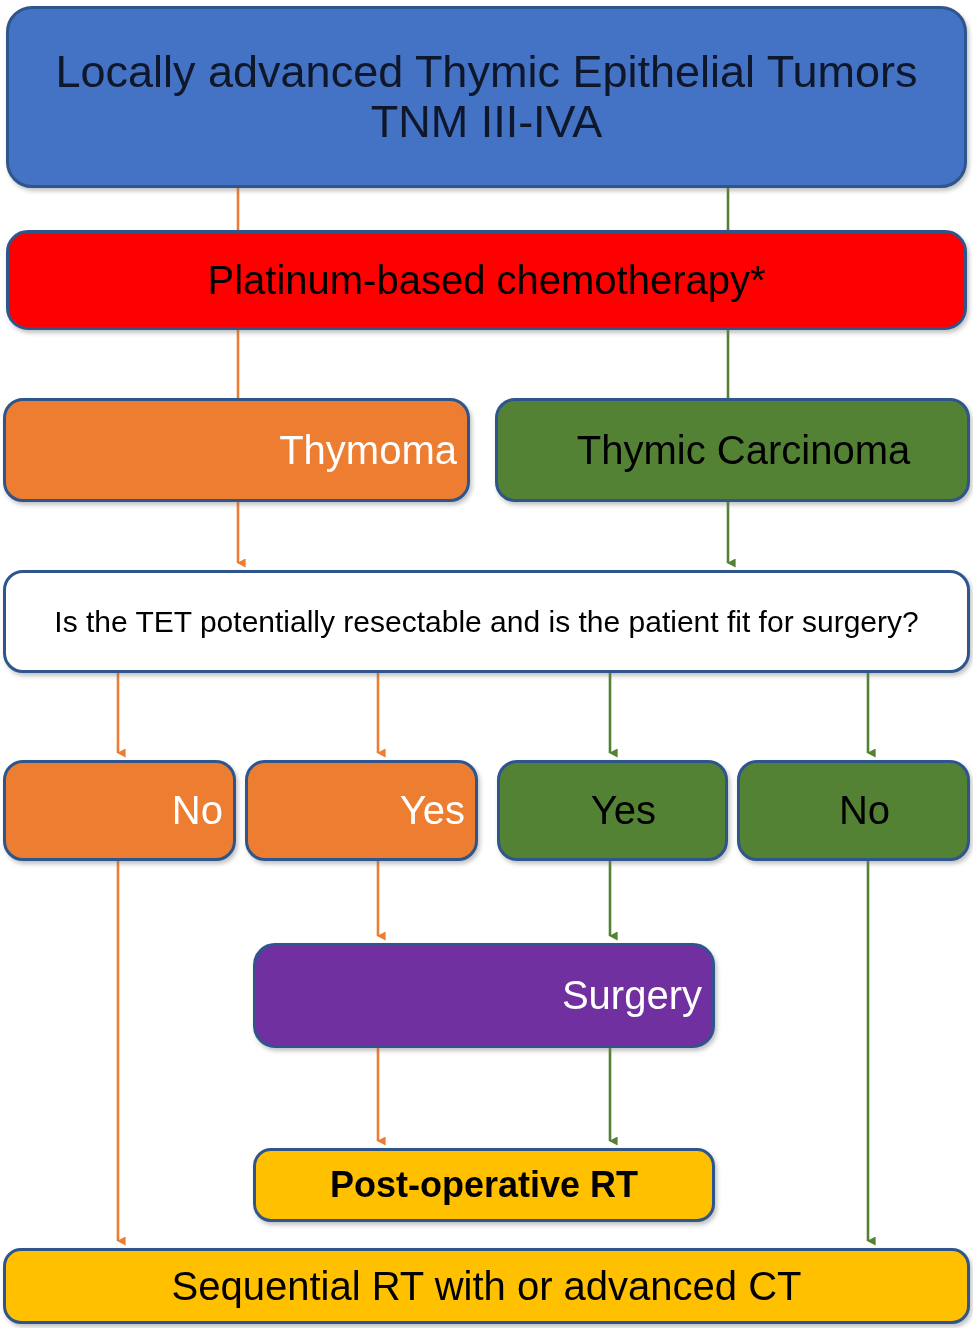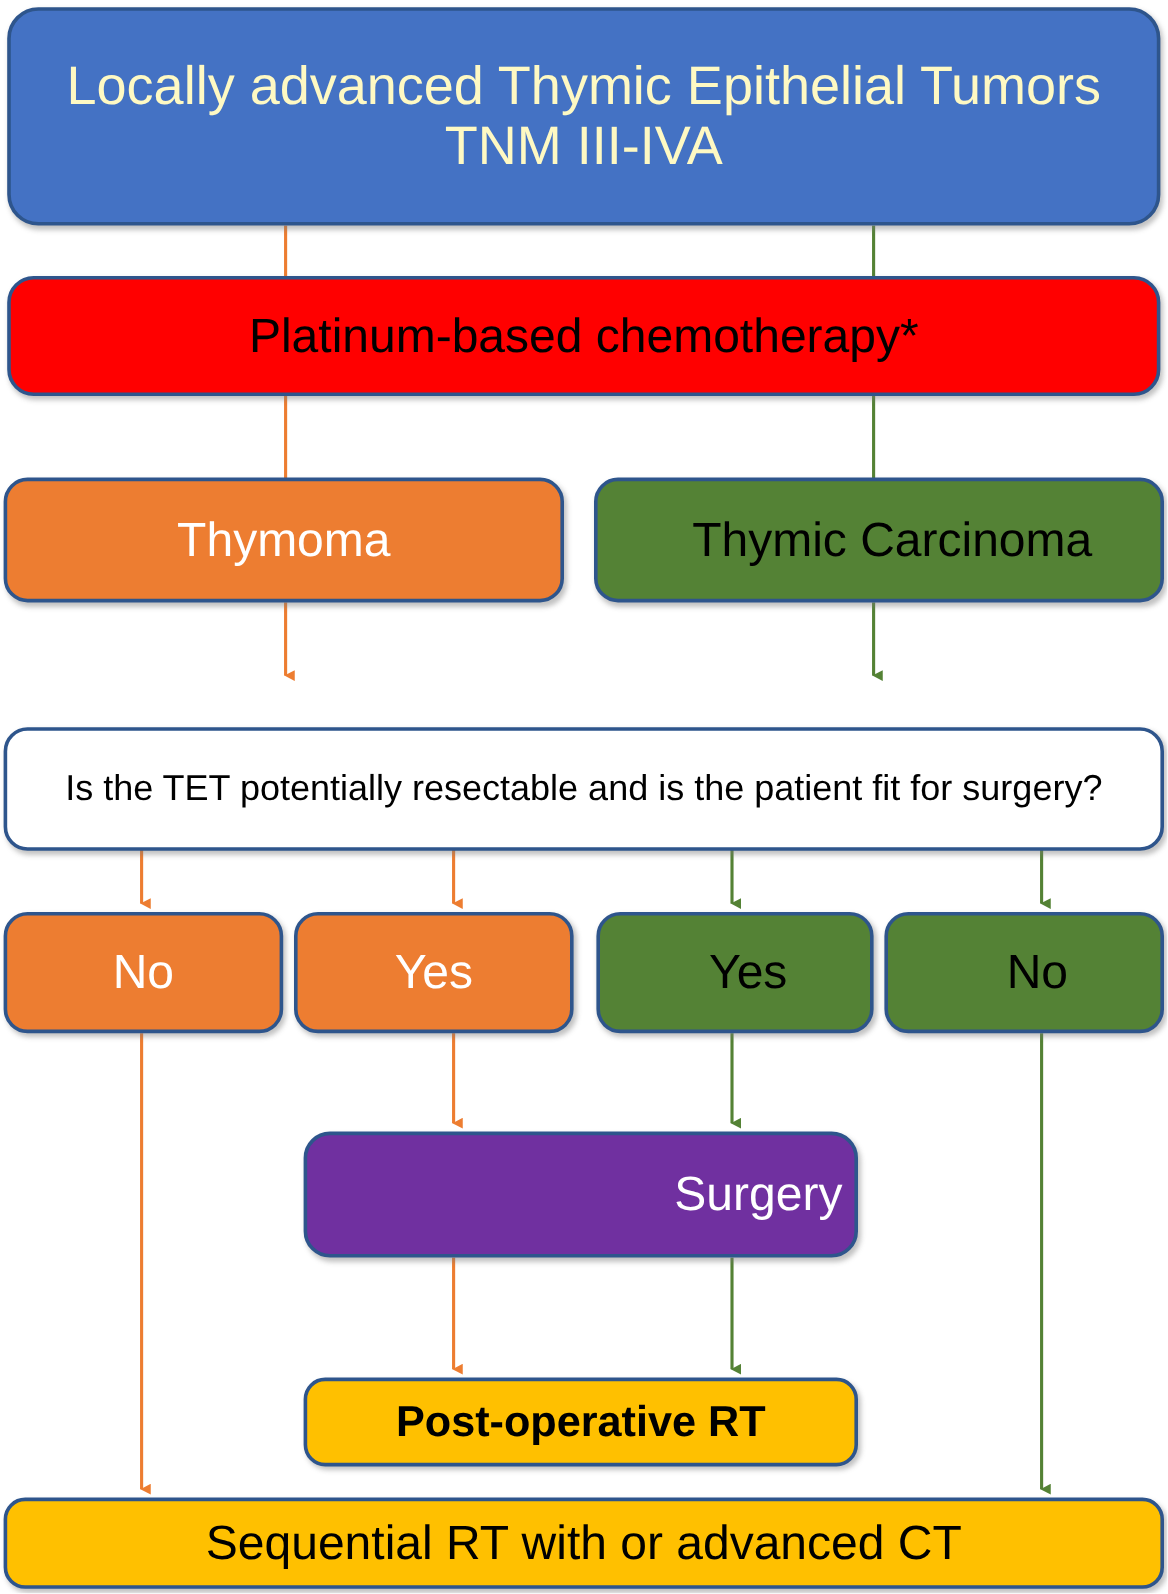--- a/index.html
+++ b/index.html
@@ -36,25 +36,25 @@
     text-align: center;
     line-height: 1.12;
     box-shadow: 2px 3px 4px rgba(120,120,120,0.45);
     padding: 0 10px;
     z-index: 2;
   }
   .node span {
     display: block;
     width: 100%;
   }
-  .n-blue   { background: #4472C4; color: #fef9c3; }
+  .n-blue   { background: #4472C4; color: #0f172a; }
   .n-red    { background: #FF0000; color: #000000; }
-  .n-orange { background: #ED7D31; color: #ffffff; }
+  .n-orange { background: #ED7D31; color: #ffffff; text-align: right; }
   .n-green  { background: #548235; color: #000000; padding-left: 32px; }
-  .n-white  { background: #ffffff; color: #000000; margin-top: 36px; }
+  .n-white  { background: #ffffff; color: #000000; }
   .n-purple { background: #7030A0; color: #ffffff; text-align: right; }
   .n-amber  { background: #FFC000; color: #000000; }
 
   
   #node-title      { left: 6px;   top: 6px;    width: 961px; height: 182px; font-size: 45px; border-radius: 26px; }
   #node-chemo      { left: 6px;   top: 230px;  width: 961px; height: 100px; font-size: 40px; border-radius: 22px; }
   #node-thymoma    { left: 3px;   top: 398px;  width: 467px; height: 104px; font-size: 40px; border-radius: 20px; }
   #node-carcinoma  { left: 495px; top: 398px;  width: 475px; height: 104px; font-size: 40px; border-radius: 20px; }
   #node-question   { left: 3px;   top: 570px;  width: 967px; height: 103px; font-size: 30px; border-radius: 20px; padding: 0 22px; }
   #node-no-orange  { left: 3px;   top: 760px;  width: 233px; height: 101px; font-size: 40px; border-radius: 20px; }

